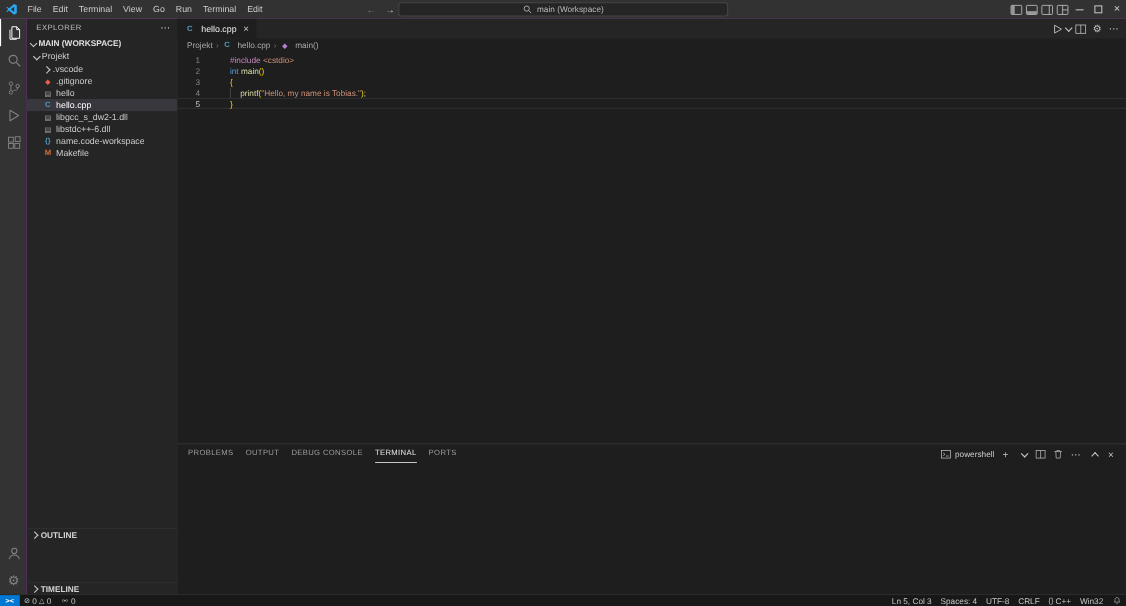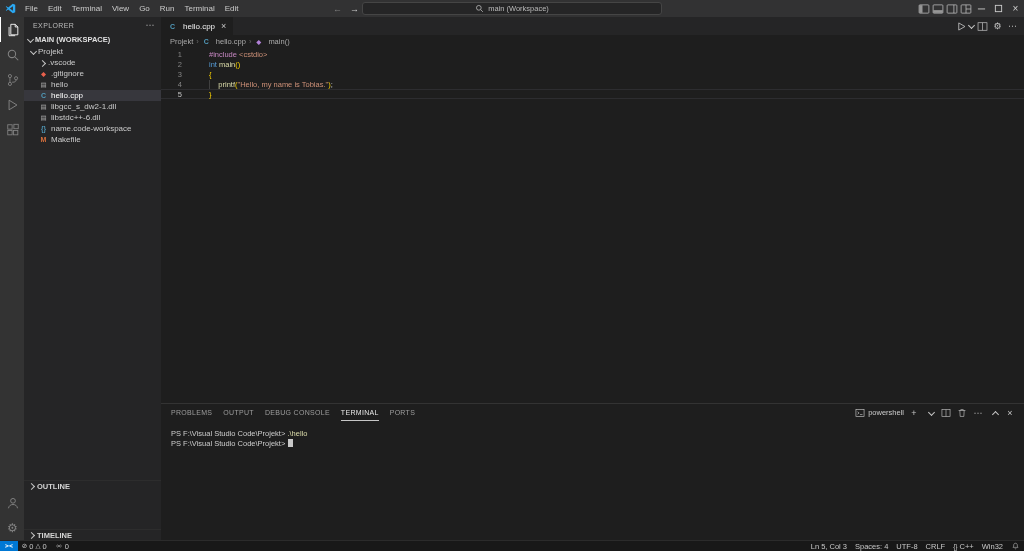--- a/index.html
+++ b/index.html
@@ -385,24 +385,20 @@
                   <path d="M4.5 4l.6 9.5h5.8l.6-9.5"></path>
                 </svg>
             </span>
             <span class="pa-ic">⋯</span>
             <span class="pa-ic">
                 <span class="chev chev-up sm"></span>
               </span>
             <span class="pa-ic">×</span>
           </div>
         </div>
-        <div class="terminal" id="terminal">
-            <div class="term-line"><span class="prompt">PS F:\Visual Studio Code\Projekt&gt; </span><span class="cmd">.\hello</span></div>
-            <div class="term-line"><span class="prompt">PS F:\Visual Studio Code\Projekt&gt; </span><span class="tcursor"></span></div>
-          </div>
       </div>
 
     </div>
   </div>
 
   <div class="statusbar">
     <div class="sb-left">
       <div class="sb-item remote">&gt;&lt;</div>
       <div class="sb-item">
         <span class="mini-ic">⊘</span>

